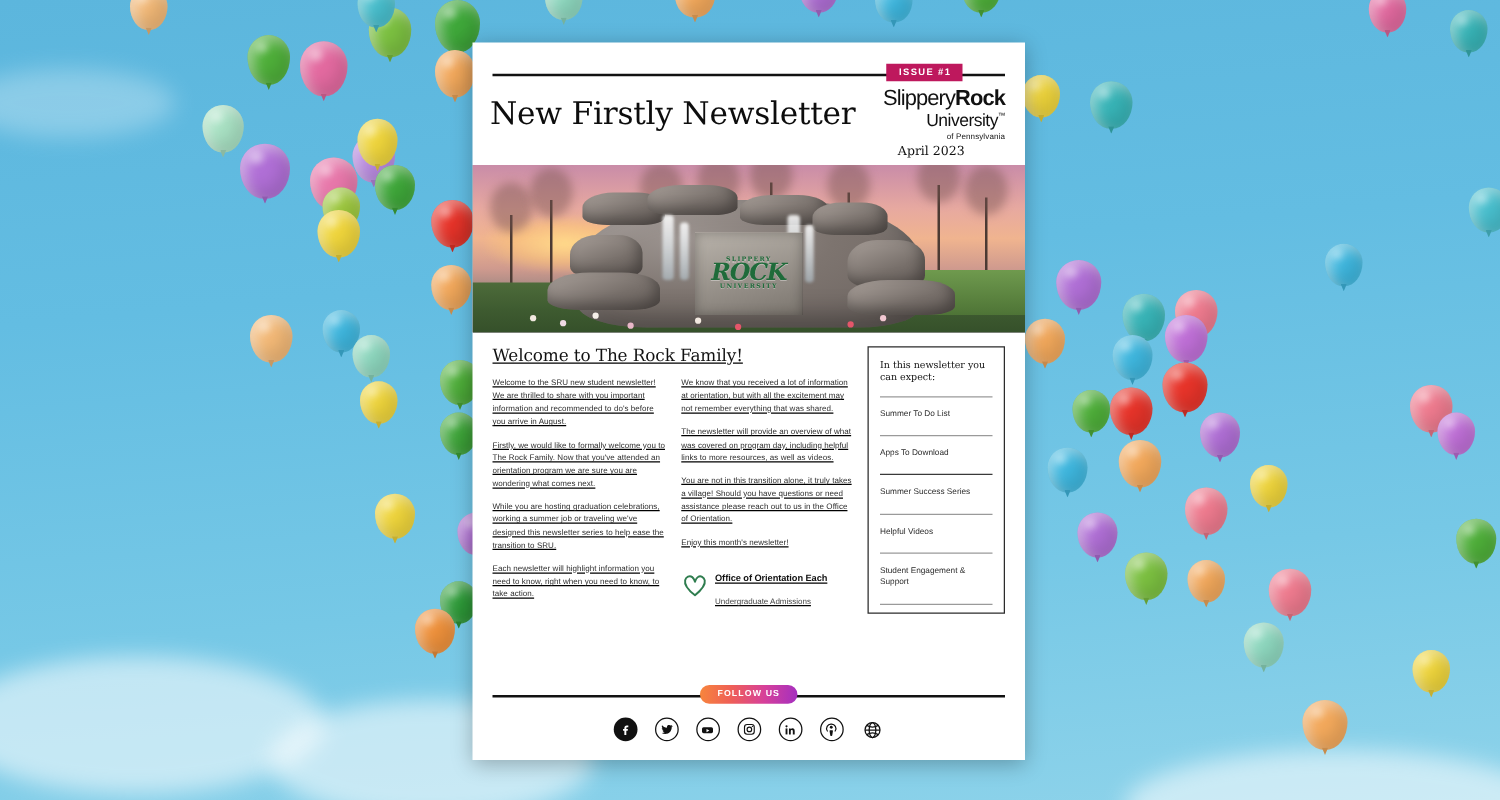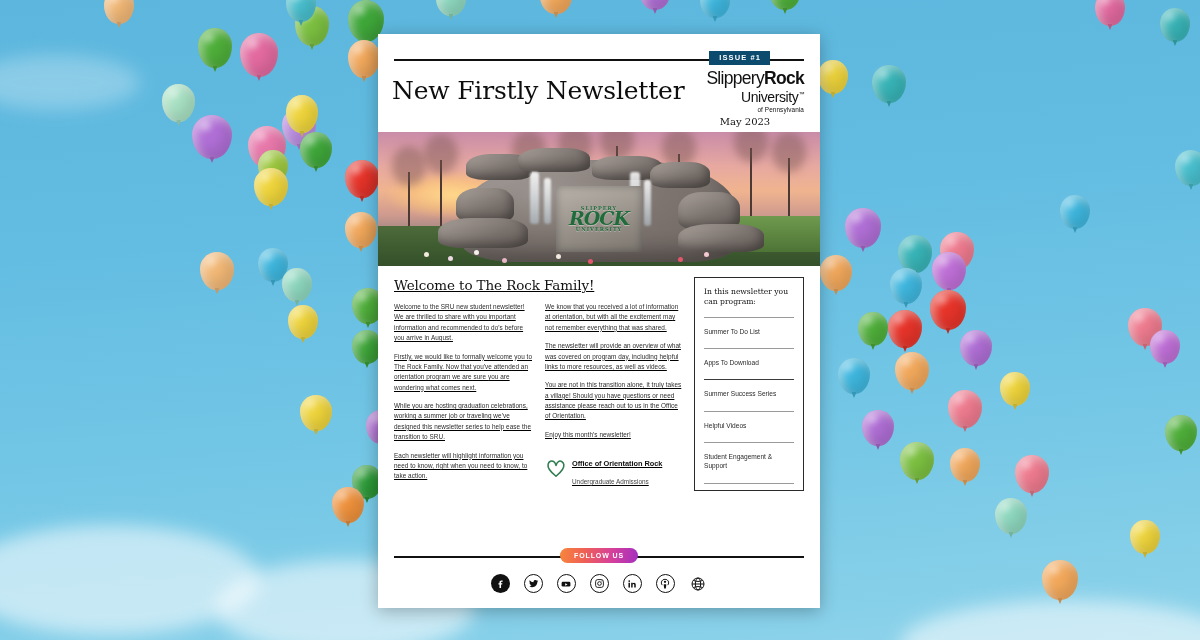--- a/index.html
+++ b/index.html
@@ -71,21 +71,21 @@
   }
   .rule-top {
     position: absolute;
     left: 16px; right: 16px; top: 25px;
     height: 2px;
     background: #111;
   }
   .issue-badge {
     position: absolute;
     right: 50px; top: 17px;
-    background: #0c4a6e;
+    background: #be185d;
     color: #fff;
     font-size: 7.5px;
     font-weight: bold;
     letter-spacing: 1.1px;
     padding: 3px 9px 3px 10px;
     line-height: 1;
     z-index: 2;
   }
   .paper-title {
     position: absolute;
@@ -561,21 +561,21 @@
     <div class="masthead">
       <div class="rule-top"></div>
       <div class="issue-badge">ISSUE #1</div>
       <div class="paper-title">New Firstly Newsletter</div>
 
       <div class="brandblock">
         <div class="brand-l1"><span class="thin">Slippery</span><b>Rock</b></div>
         <div class="brand-l2"><span>University</span><span class="brand-tm">™</span></div>
         <div class="brand-l3">of Pennsylvania</div>
       </div>
-      <div class="issue-date">May 2023</div>
+      <div class="issue-date">April 2023</div>
     </div>
 
     <div class="hero">
       <div class="hero-sky"></div>
       <div class="hero-sun"></div>
 
       <div class="tree" style="left:30px;height:70px;"></div>
       <div class="tree" style="left:62px;height:82px;"></div>
       <div class="tree" style="left:150px;height:86px;"></div>
       <div class="tree" style="left:196px;height:92px;"></div>
@@ -639,30 +639,30 @@
             <p>You are not in this transition alone, it truly takes a village! Should you have questions or need assistance please reach out to us in the Office of Orientation.</p>
             <p>Enjoy this month's newsletter!</p>
 
             <div class="signature">
               <span>
                 <svg width="22" height="22" viewBox="0 0 24 24" fill="none" stroke="#2f7d4f" stroke-width="1.7" stroke-linecap="round" stroke-linejoin="round">
                   <path d="M12 21 C5 15.5 2.5 11.5 3.4 7.8 C4.1 4.9 7.3 3.4 9.6 5.1 C10.8 6 11.6 7.6 12 9.2 C12.5 7.4 13.3 5.8 14.6 5 C16.9 3.5 19.9 5.1 20.5 8 C21.2 11.4 18.8 15.4 12 21 Z"></path>
                 </svg>
               </span>
               <span class="sig-text">
-                <span class="l1">Office of Orientation Rock</span><br>
+                <span class="l1">Office of Orientation Each</span><br>
                 <span class="l2">Undergraduate Admissions</span>
               </span>
             </div>
           </div>
         </div>
       </div>
 
       <div class="sidebar">
-        <div class="sidebar-head">In this newsletter you can program:</div>
+        <div class="sidebar-head">In this newsletter you can expect:</div>
         <div class="toc-item">Summer To Do List</div>
         <div class="toc-item">Apps To Download</div>
         <div class="toc-item dark">Summer Success Series</div>
         <div class="toc-item">Helpful Videos</div>
         <div class="toc-item">Student Engagement &amp; Support</div>
         <div class="toc-end"></div>
       </div>
     </div>
 
     <div class="footer">

